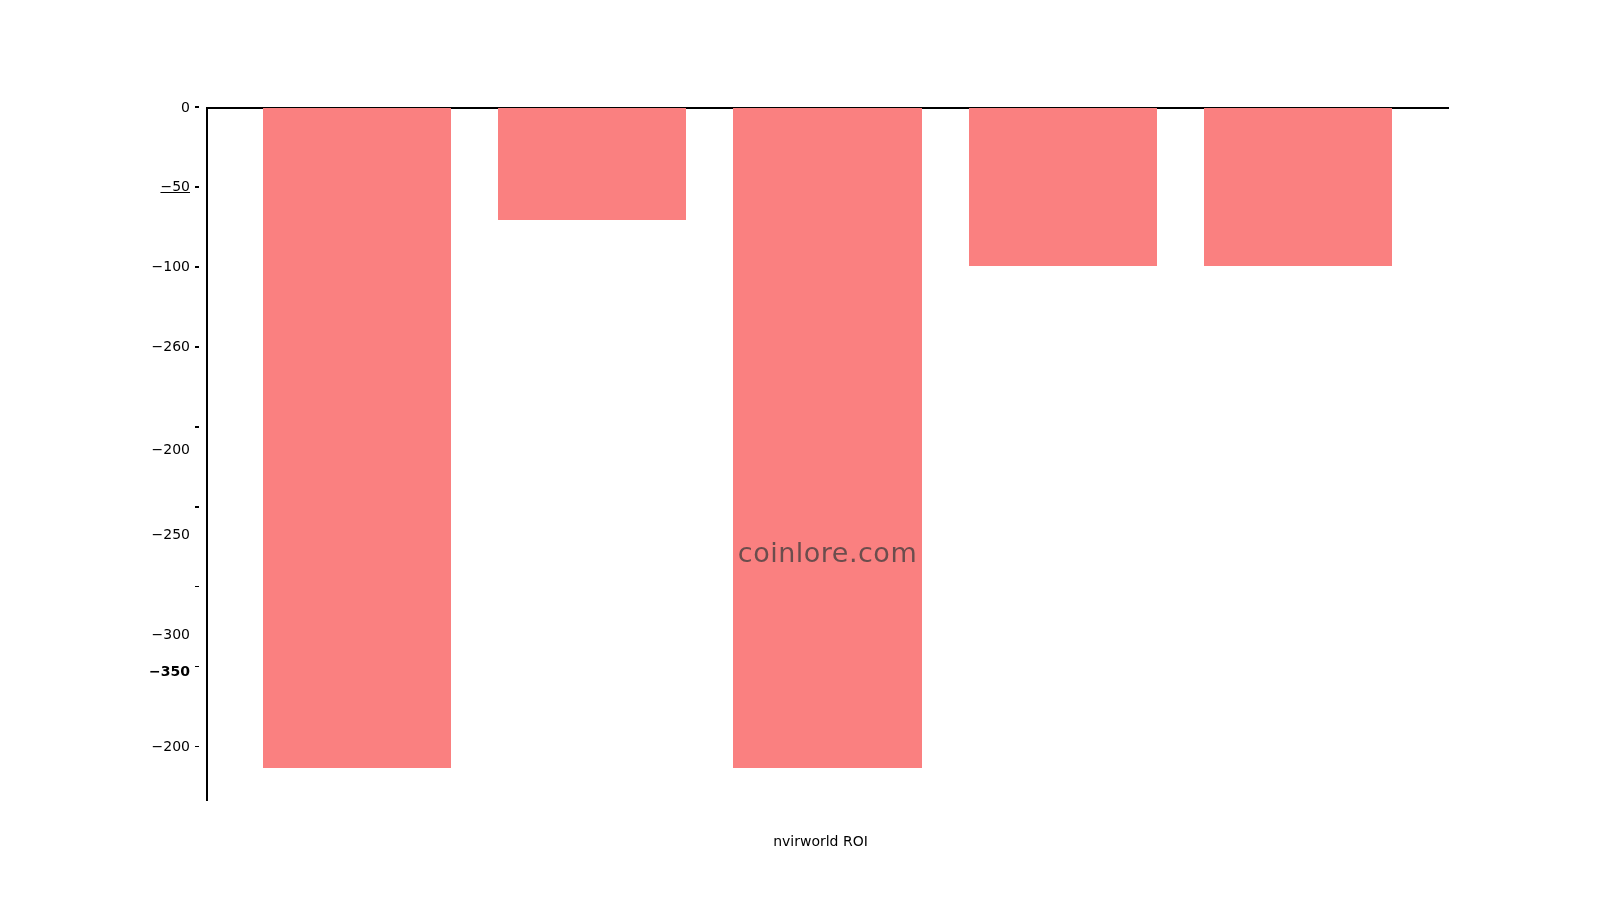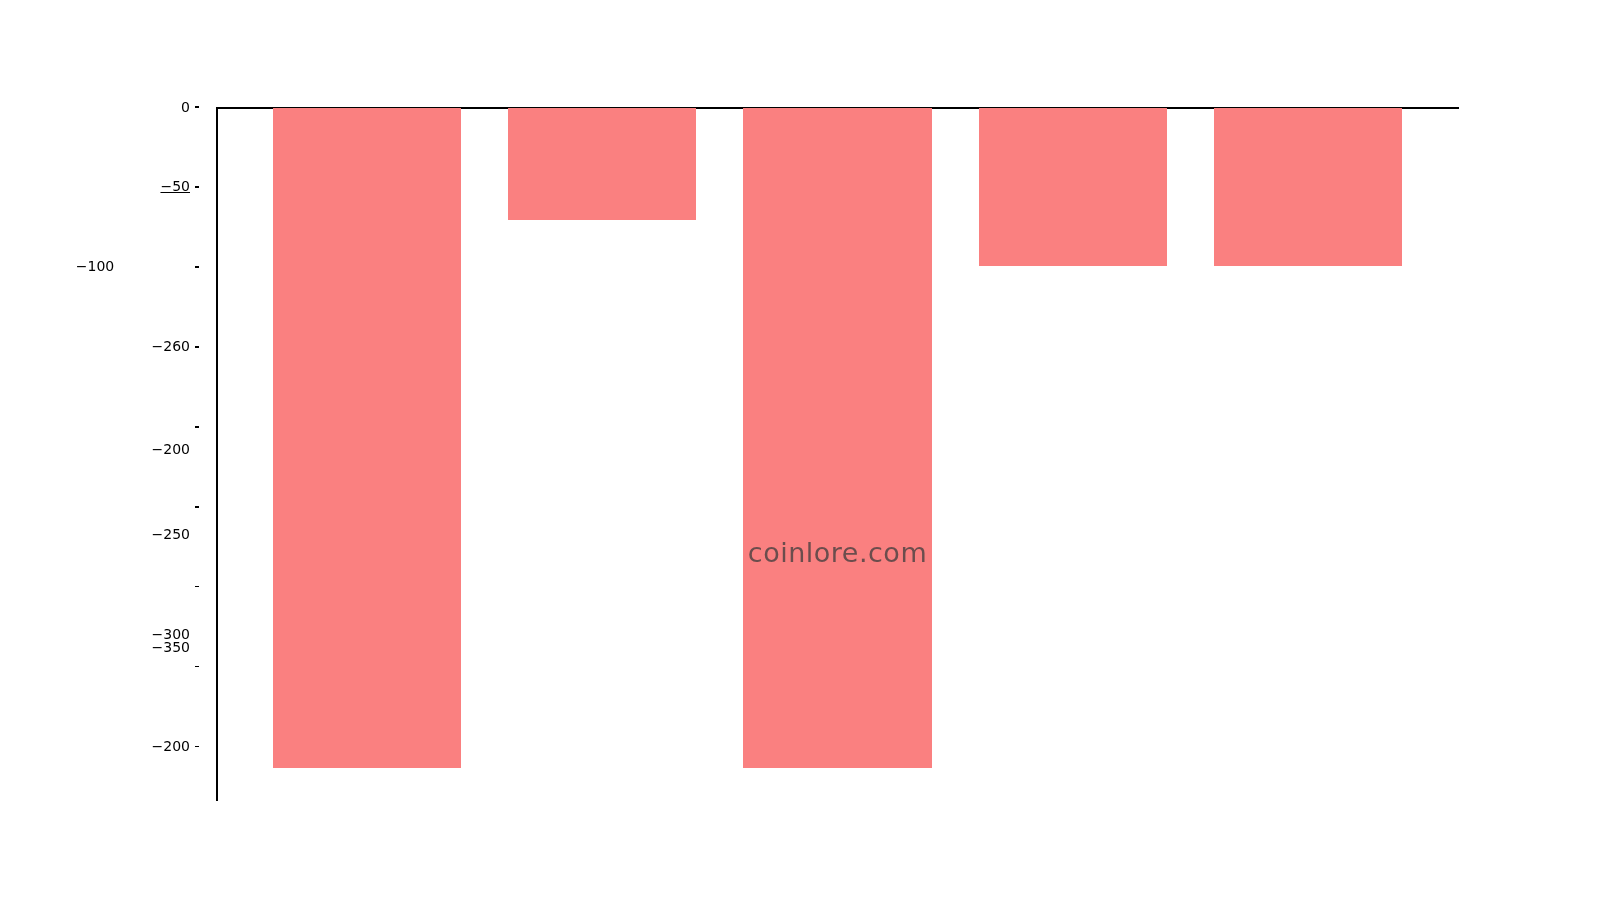--- a/index.html
+++ b/index.html
@@ -10,21 +10,21 @@
   }
   .figure {
     position: relative;
     width: 1600px;
     height: 900px;
     background: #ffffff;
     overflow: hidden;
   }
   .plot-area {
     position: absolute;
-    left: 216px;
+    left: 206px;
     top: 107px;
     width: 1243px;
     height: 694px;
   }
   .x-axis-line {
     position: absolute;
     left: 0;
     top: 0;
     width: 1243px;
     height: 1.5px;
@@ -101,29 +101,30 @@
       </div>
     <div class="watermark">coinlore.com</div>
   </div>
 
   <div id="y-ticks">
       <div class="y-tick" style="top: 106.25px; background: rgb(0, 0, 0);"></div>
       <div class="y-tick-label" style="top: 98.5px;">0</div>
       <div class="y-tick" style="top: 186.204px; background: rgb(0, 0, 0);"></div>
       <div class="y-tick-label" style="top: 178.454px; text-decoration: underline;">−50</div>
       <div class="y-tick" style="top: 266.158px; background: rgb(0, 0, 0);"></div>
-      <div class="y-tick-label" style="top: 258.408px; text-align: center;">−100</div>
+      <div class="y-tick-label" style="top: 258.408px;">−100</div>
       <div class="y-tick" style="top: 346.112px; background: rgb(0, 0, 0);"></div>
       <div class="y-tick-label" style="top: 338.362px;">−260</div>
       <div class="y-tick" style="top: 426.066px; background: rgb(0, 0, 0);"></div>
       <div class="y-tick-label" style="top: 441px;">−200</div>
       <div class="y-tick" style="top: 506.02px; background: rgb(0, 0, 0);"></div>
       <div class="y-tick-label" style="top: 498.27px; margin-top: 28px;">−250</div>
       <div class="y-tick" style="top: 585.974px; background: rgb(0, 0, 0);"></div>
       <div class="y-tick-label" style="top: 578.224px; margin-top: 48px;">−300</div>
       <div class="y-tick" style="top: 665.927px; background: rgb(0, 0, 0);"></div>
-      <div class="y-tick-label" style="top: 639px;">−350</div>
+      <div class="y-tick-label" style="top: 663px; font-weight: bold;">−350</div>
       <div class="y-tick" style="top: 745.881px; background: rgb(0, 0, 0);"></div>
       <div class="y-tick-label" style="top: 738.131px;">−200</div>
     </div>
 
+  <div class="x-axis-label">nvirworld ROI</div>
 
 </div>
 
 </body></html>

